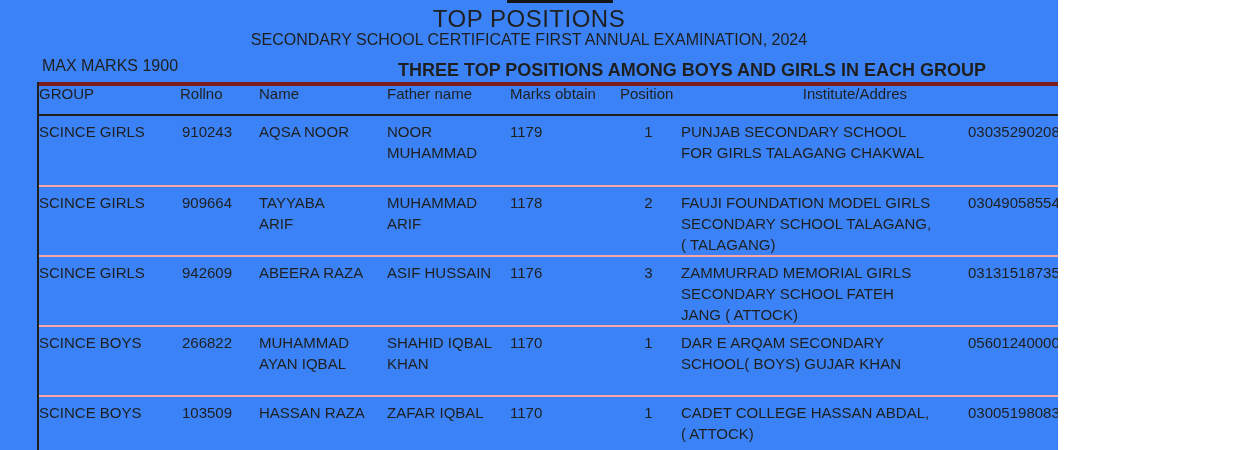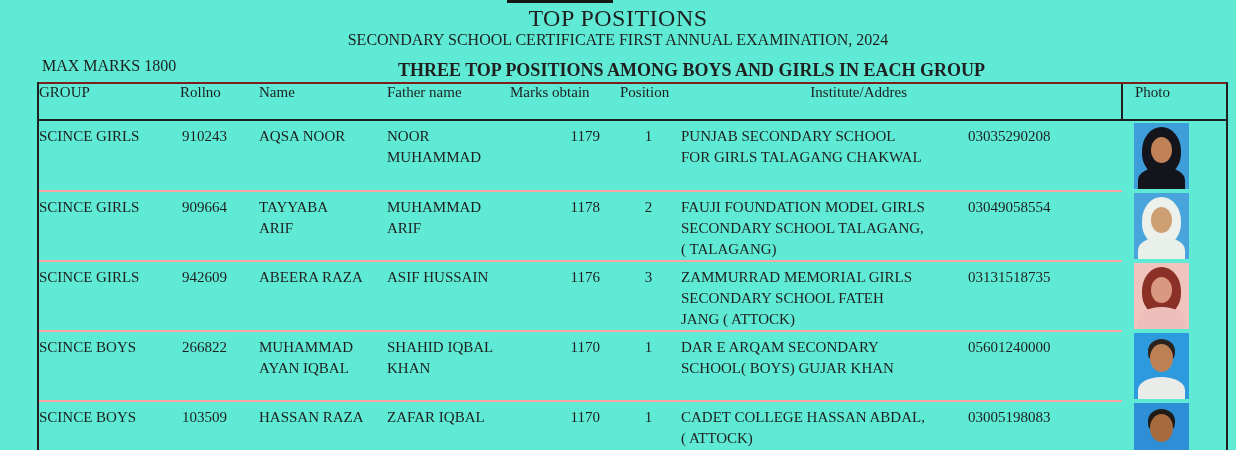--- a/index.html
+++ b/index.html
@@ -1,19 +1,19 @@
 <!DOCTYPE html>
 <html><head>
 <meta charset="utf-8">
 <style>
   html,body { margin:0; padding:0; background:#ffffff; }
   #page {
-    position:relative; width:1236px; height:450px; overflow:hidden;
-    background:#5eead4; color:#1f1f1f;
-    font-family:Liberation Serif, serif;
+    position:relative; width:1058px; height:450px; overflow:hidden;
+    background:#3b82f6; color:#1f1f1f;
+    font-family:Liberation Sans, sans-serif;
   }
   
   .doc-title {
     position:absolute; top:5px; left:0; width:100%;
     text-align:center; font-size:24px; letter-spacing:0.5px;
   }
   .doc-subtitle {
     position:absolute; top:31px; left:0; width:100%;
     text-align:center; font-size:16px;
   }
@@ -31,37 +31,37 @@
   table.positions {
     border-collapse:collapse; table-layout:fixed; width:1187px;
     font-size:15px; color:#1f1f1f;
   }
   col.w-group{width:141px} col.w-rollno{width:79px} col.w-name{width:128px}
   col.w-father{width:123px} col.w-marks{width:110px} col.w-pos{width:57px}
   col.w-inst{width:285px} col.w-phone{width:160px} col.w-photo{width:104px}
 
   th {
     font-weight:normal; text-align:left; vertical-align:top;
-    padding:0 0 19px 0; height:15px; line-height:16px;
-    border-top:2px solid #7f1d1d; border-bottom:2px solid #1f1f1f;
+    padding:0 0 12px 0; height:15px; line-height:16px;
+    border-top:4px solid #7f1d1d; border-bottom:2px solid #1f1f1f;
   }
   th.c-photo { border-left:2px solid #1f1f1f; padding-left:12px; }
   th.c-inst  { text-align:right; padding-right:55px; }
 
   td {
     vertical-align:top; padding:5px 0 0 0; line-height:21px;
     border-bottom:2px solid #fca5a5;
   }
   td.c-photo { border-bottom:none; padding:0; }
   tr.last td { border-bottom:none; }
   tr.r1 td{height:64px} tr.r2 td{height:62px} tr.r3 td{height:63px}
   tr.r4 td{height:63px} tr.r5 td{height:65px}
   td.c-rollno { padding-left:2px; }
   td.c-name, td.c-father, td.c-inst { white-space:pre-line; }
-  td.c-marks { text-align:right; padding-right:20px; }
+  td.c-marks { text-align:left; padding-right:20px; }
   td.c-pos   { text-align:center; }
   td.c-inst  { padding-left:4px; }
   td.c-phone { padding-left:6px; }
 
   
   .photo { position:relative; width:55px; height:66px; margin:2px 0 0 12px; overflow:hidden; }
   tr.r5 .photo { height:70px; }
   .av-hair { position:absolute; border-radius:50% 50% 45% 45%; }
   .photo.hijab .av-hair { top:4px; left:8px; width:39px; height:48px; }
   .photo.boy   .av-hair { top:6px; left:14px; width:27px; height:24px; border-radius:50% 50% 40% 40%; }
@@ -70,21 +70,21 @@
   .photo.boy   .av-face { top:11px; left:16px; width:23px; height:28px; }
   .av-body { position:absolute; bottom:-4px; left:4px; width:47px; height:26px; border-radius:50% 50% 0 0; }
 </style>
 </head>
 <body>
 
 <div id="page">
   <div class="scan-artifact"></div>
   <div class="doc-title">TOP POSITIONS</div>
   <div class="doc-subtitle">SECONDARY SCHOOL CERTIFICATE FIRST ANNUAL EXAMINATION, 2024</div>
-  <div class="max-marks">MAX MARKS 1800</div>
+  <div class="max-marks">MAX MARKS 1900</div>
   <div class="banner">THREE TOP POSITIONS AMONG BOYS AND GIRLS IN EACH GROUP</div>
 
   <div class="table-wrap">
     <table class="positions">
       <colgroup>
         <col class="w-group">
           <col class="w-rollno">
           <col class="w-name">
           <col class="w-father">
         <col class="w-marks">

